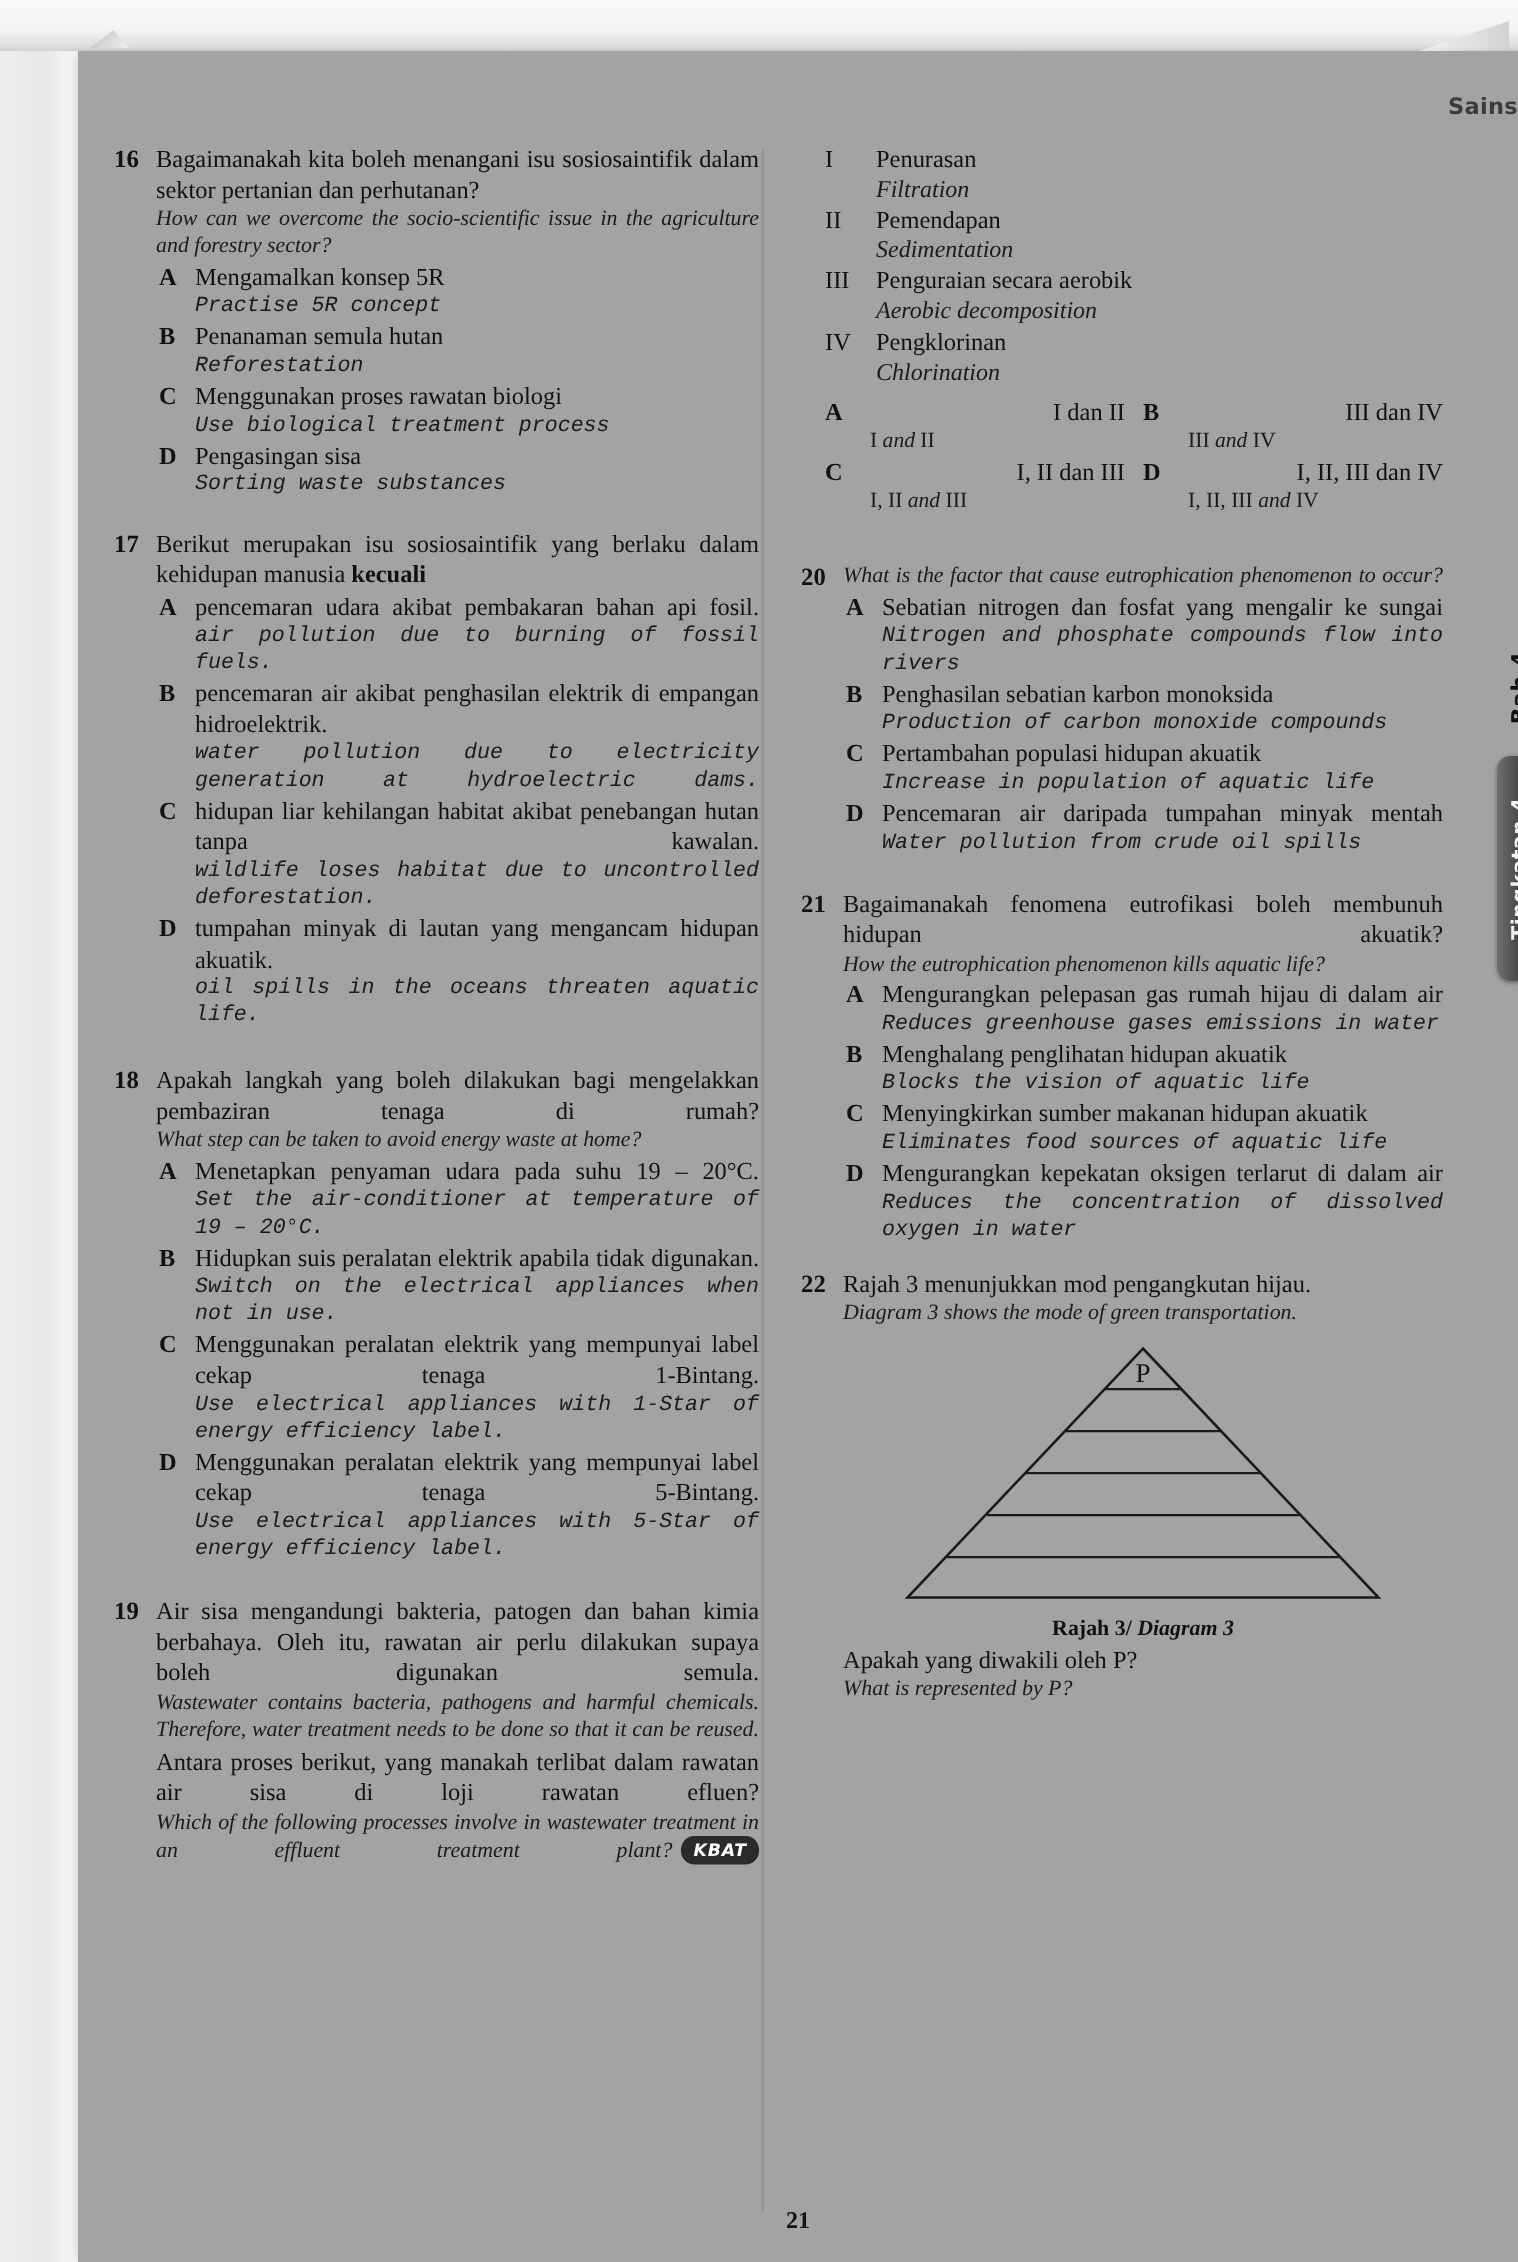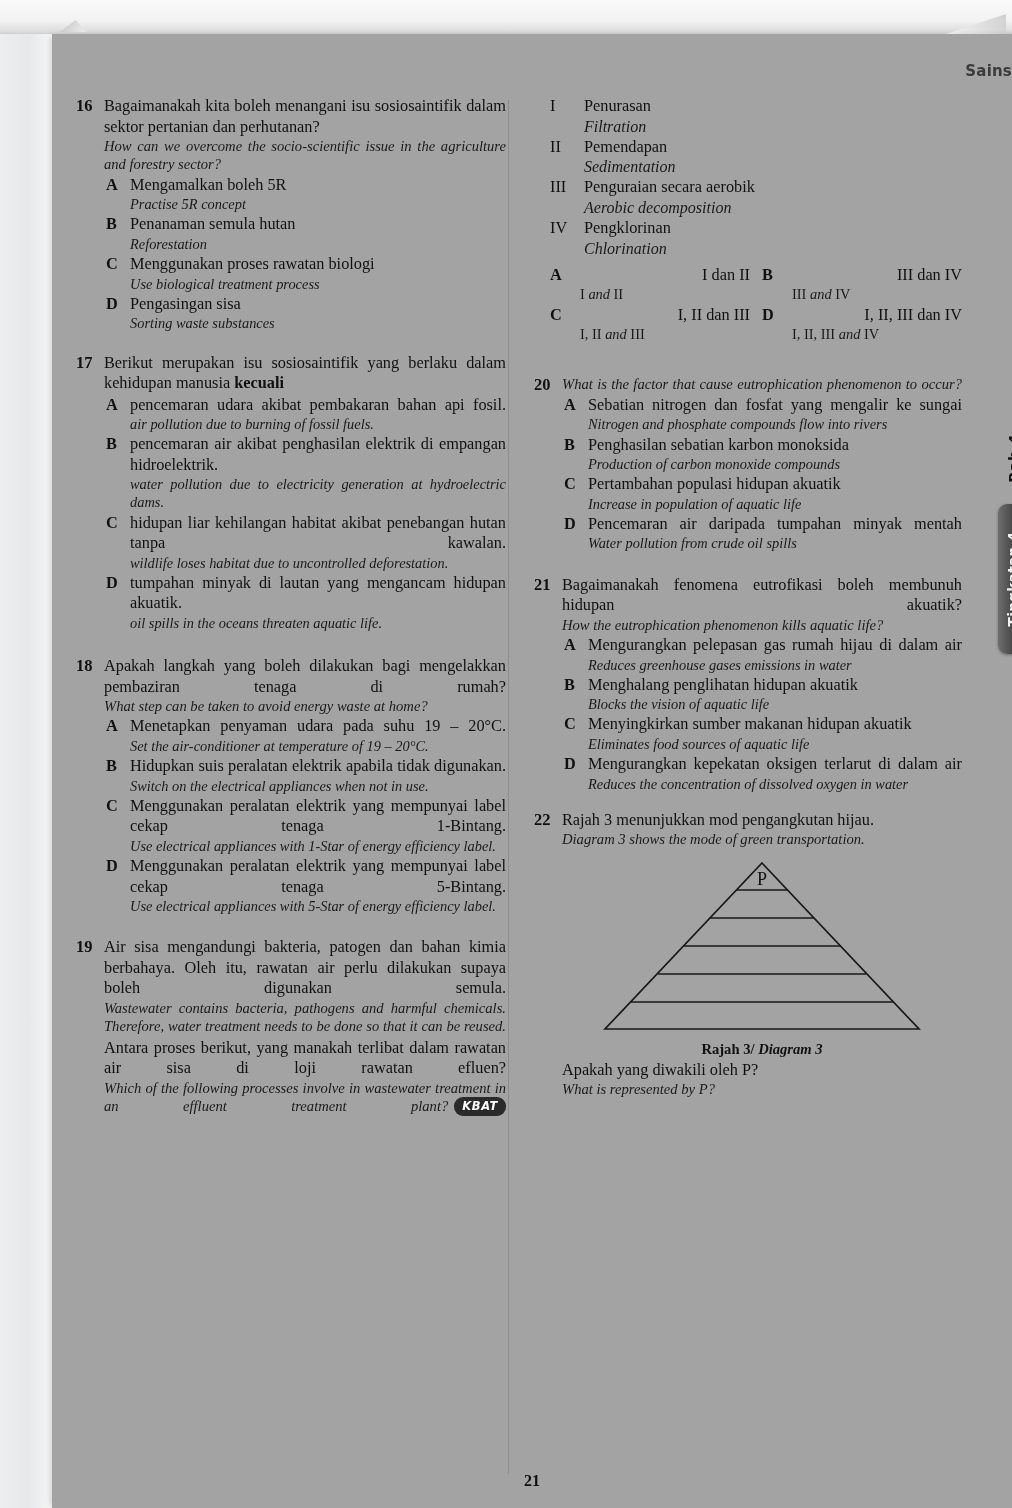--- a/index.html
+++ b/index.html
@@ -134,20 +134,21 @@
     text-align: justify;
     margin: 0;
   }
   .opt-en {
     font-size: 14.4px;
     font-style: italic;
     line-height: 1.26;
     color: #1a1a1a;
     text-align: justify;
     margin: 0;
+    font-family: Liberation Mono, monospace;
   }
   .justify-force { text-align: justify; text-align-last: justify; }
 
   
   .roman-list { margin: 0 0 6px 0; padding-left: 16px; }
   .roman-item { position: relative; padding-left: 34px; margin-bottom: 0px; }
   .roman-num {
     position: absolute; left: 0; top: 0;
     font-size: 16.3px; color: #111;
     width: 30px;
@@ -267,21 +268,21 @@
 
   <div class="col col-left">
 
     <div class="q">
       <span class="q-num">16</span>
       <p class="stem-my">Bagaimanakah kita boleh menangani isu sosiosaintifik dalam sektor pertanian dan perhutanan?</p>
       <p class="stem-en">How can we overcome the socio-scientific issue in the agriculture and forestry sector?</p>
       <div class="opts">
         <div class="opt">
           <span class="opt-letter">A</span>
-          <p class="opt-my">Mengamalkan boleh 5R</p>
+          <p class="opt-my">Mengamalkan konsep 5R</p>
           <p class="opt-en">Practise 5R concept</p>
         </div>
         <div class="opt">
           <span class="opt-letter">B</span>
           <p class="opt-my">Penanaman semula hutan</p>
           <p class="opt-en">Reforestation</p>
         </div>
         <div class="opt">
           <span class="opt-letter">C</span>
           <p class="opt-my">Menggunakan proses rawatan biologi</p>

